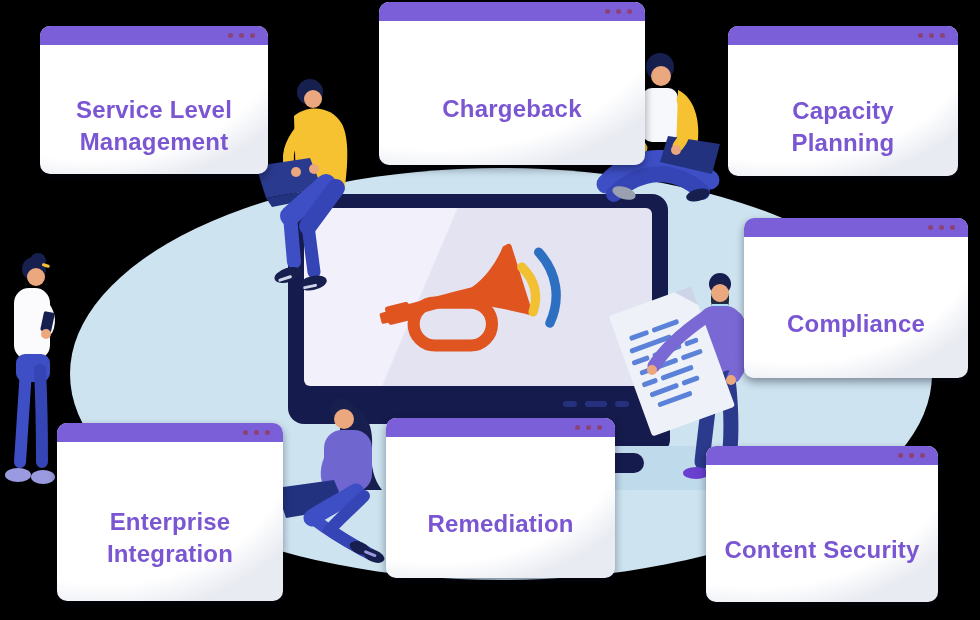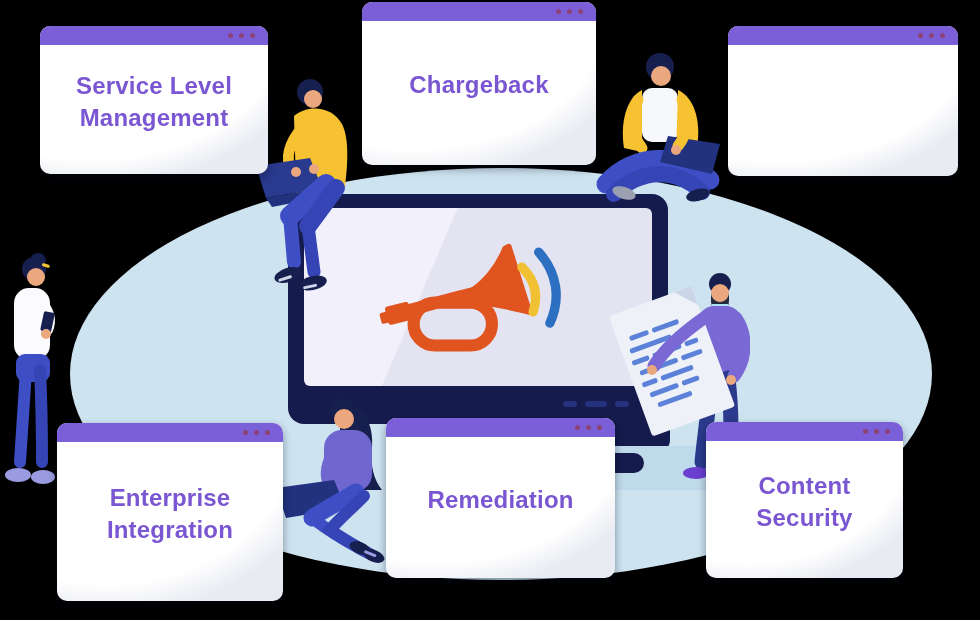--- a/index.html
+++ b/index.html
@@ -38,20 +38,21 @@
   .card-header{
     height:19px;background:var(--card-header,#7a5fd8);
     display:flex;align-items:center;justify-content:flex-end;gap:6px;padding-right:13px;
   }
   .dot{width:5px;height:5px;border-radius:50%;background:var(--card-dot,#8d4276);}
   .card-label{
     height:calc(100% - 19px);display:flex;align-items:center;justify-content:center;
     text-align:center;padding:0 12px 16px 12px;box-sizing:border-box;
     font-size:24px;font-weight:bold;line-height:1.32;color:var(--card-text,#7a56d2);
     letter-spacing:.2px;
+    margin-top:24px;
   }
   .person{position:absolute;}
 </style>
 </head>
 <body>
 
 <div class="stage">
 
   <div class="blob"></div>
 
@@ -184,58 +185,67 @@
 
   <div class="card" style="left:40px;top:26px;width:228px;height:148px">
     <div class="card-header">
       <span class="dot"></span>
         <span class="dot"></span>
         <span class="dot"></span>
     </div>
     <div class="card-label">Service Level Management</div>
   </div>
 
-  <div class="card" style="left:362px;top:2px;width:234px;height:163px">
+  <div class="card" style="left:379px;top:2px;width:266px;height:163px">
     <div class="card-header">
       <span class="dot"></span>
         <span class="dot"></span>
         <span class="dot"></span>
     </div>
     <div class="card-label">Chargeback</div>
   </div>
 
   <div class="card" style="left:728px;top:26px;width:230px;height:150px">
     <div class="card-header">
       <span class="dot"></span>
         <span class="dot"></span>
         <span class="dot"></span>
     </div>
-  </div>
-
-
+    <div class="card-label">Capacity Planning</div>
+  </div>
+
+
+  <div class="card" style="left:744px;top:218px;width:224px;height:160px">
+    <div class="card-header">
+      <span class="dot"></span>
+        <span class="dot"></span>
+        <span class="dot"></span>
+    </div>
+    <div class="card-label">Compliance</div>
+  </div>
 
   <div class="card" style="left:57px;top:423px;width:226px;height:178px">
     <div class="card-header">
       <span class="dot"></span>
         <span class="dot"></span>
         <span class="dot"></span>
     </div>
     <div class="card-label">Enterprise Integration</div>
   </div>
 
   <div class="card" style="left:386px;top:418px;width:229px;height:160px">
     <div class="card-header">
       <span class="dot"></span>
         <span class="dot"></span>
         <span class="dot"></span>
     </div>
     <div class="card-label">Remediation</div>
   </div>
 
-  <div class="card" style="left:706px;top:422px;width:197px;height:156px">
+  <div class="card" style="left:706px;top:446px;width:232px;height:156px">
     <div class="card-header">
       <span class="dot"></span>
         <span class="dot"></span>
         <span class="dot"></span>
     </div>
     <div class="card-label">Content Security</div>
   </div>
 
 </div>
 

